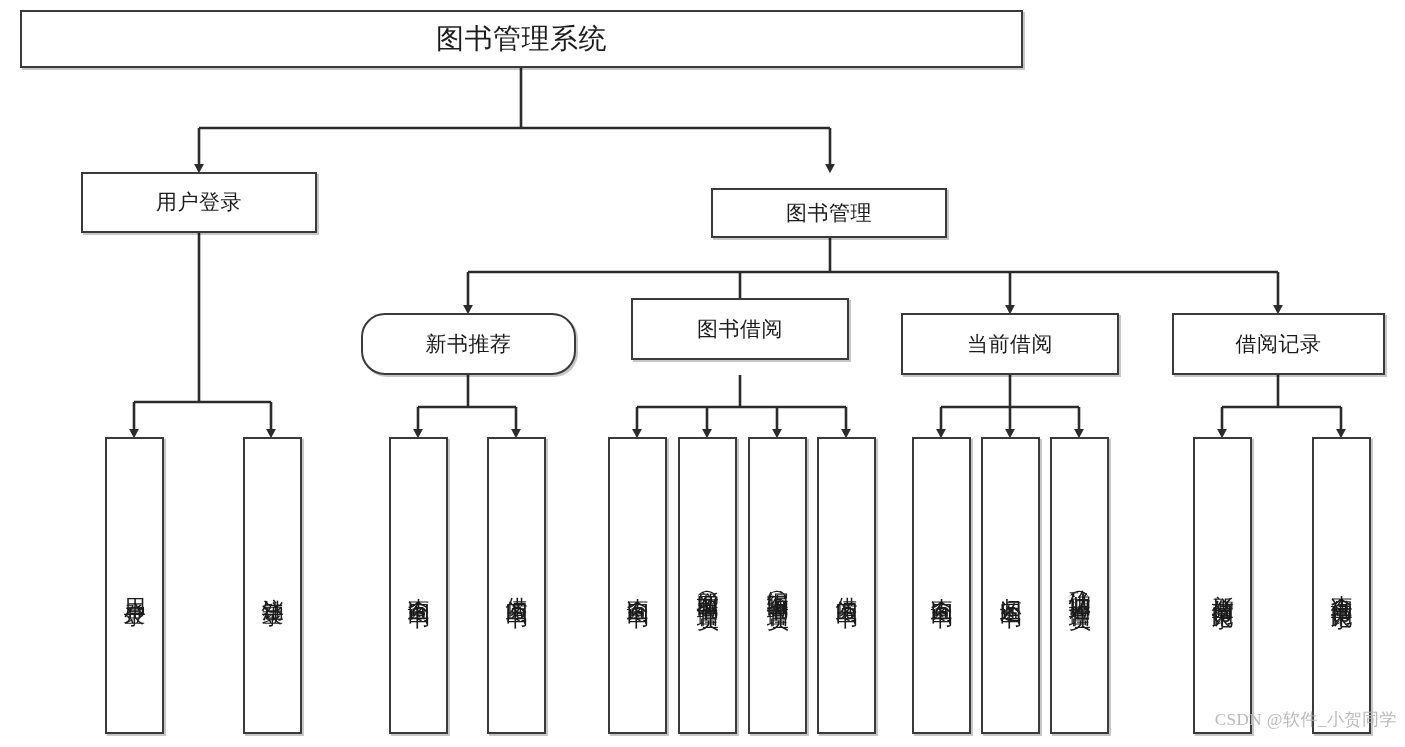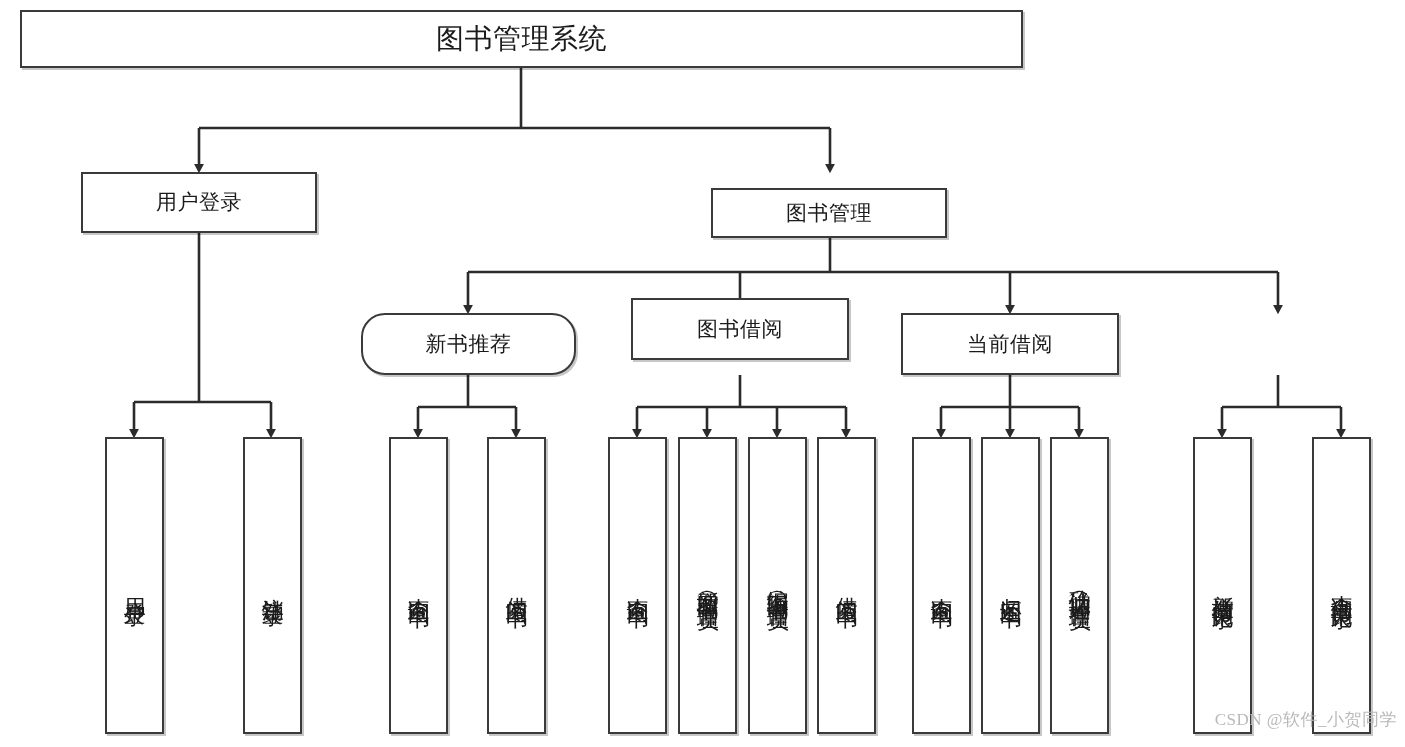--- a/index.html
+++ b/index.html
@@ -129,20 +129,23 @@
 
   <div class="node horiz" style="left:361px;top:313px;width:215px;height:62px;border-radius:24px;">
     <span class="label">新书推荐</span>
   </div>
   <div class="node horiz" style="left:631px;top:298px;width:218px;height:62px;">
     <span class="label">图书借阅</span>
   </div>
   <div class="node horiz" style="left:901px;top:313px;width:218px;height:62px;">
     <span class="label">当前借阅</span>
   </div>
+  <div class="node horiz" style="left:1172px;top:313px;width:213px;height:62px;">
+    <span class="label">借阅记录</span>
+  </div>
 
   <div class="node vert" style="left:105px;top:437px;width:59px;height:297px;">
     <span class="label">用户登录</span>
   </div>
   <div class="node vert" style="left:243px;top:437px;width:59px;height:297px;">
     <span class="label">注销登录</span>
   </div>
 
   <div class="node vert" style="left:389px;top:437px;width:59px;height:297px;">
     <span class="label">查询图书</span>

